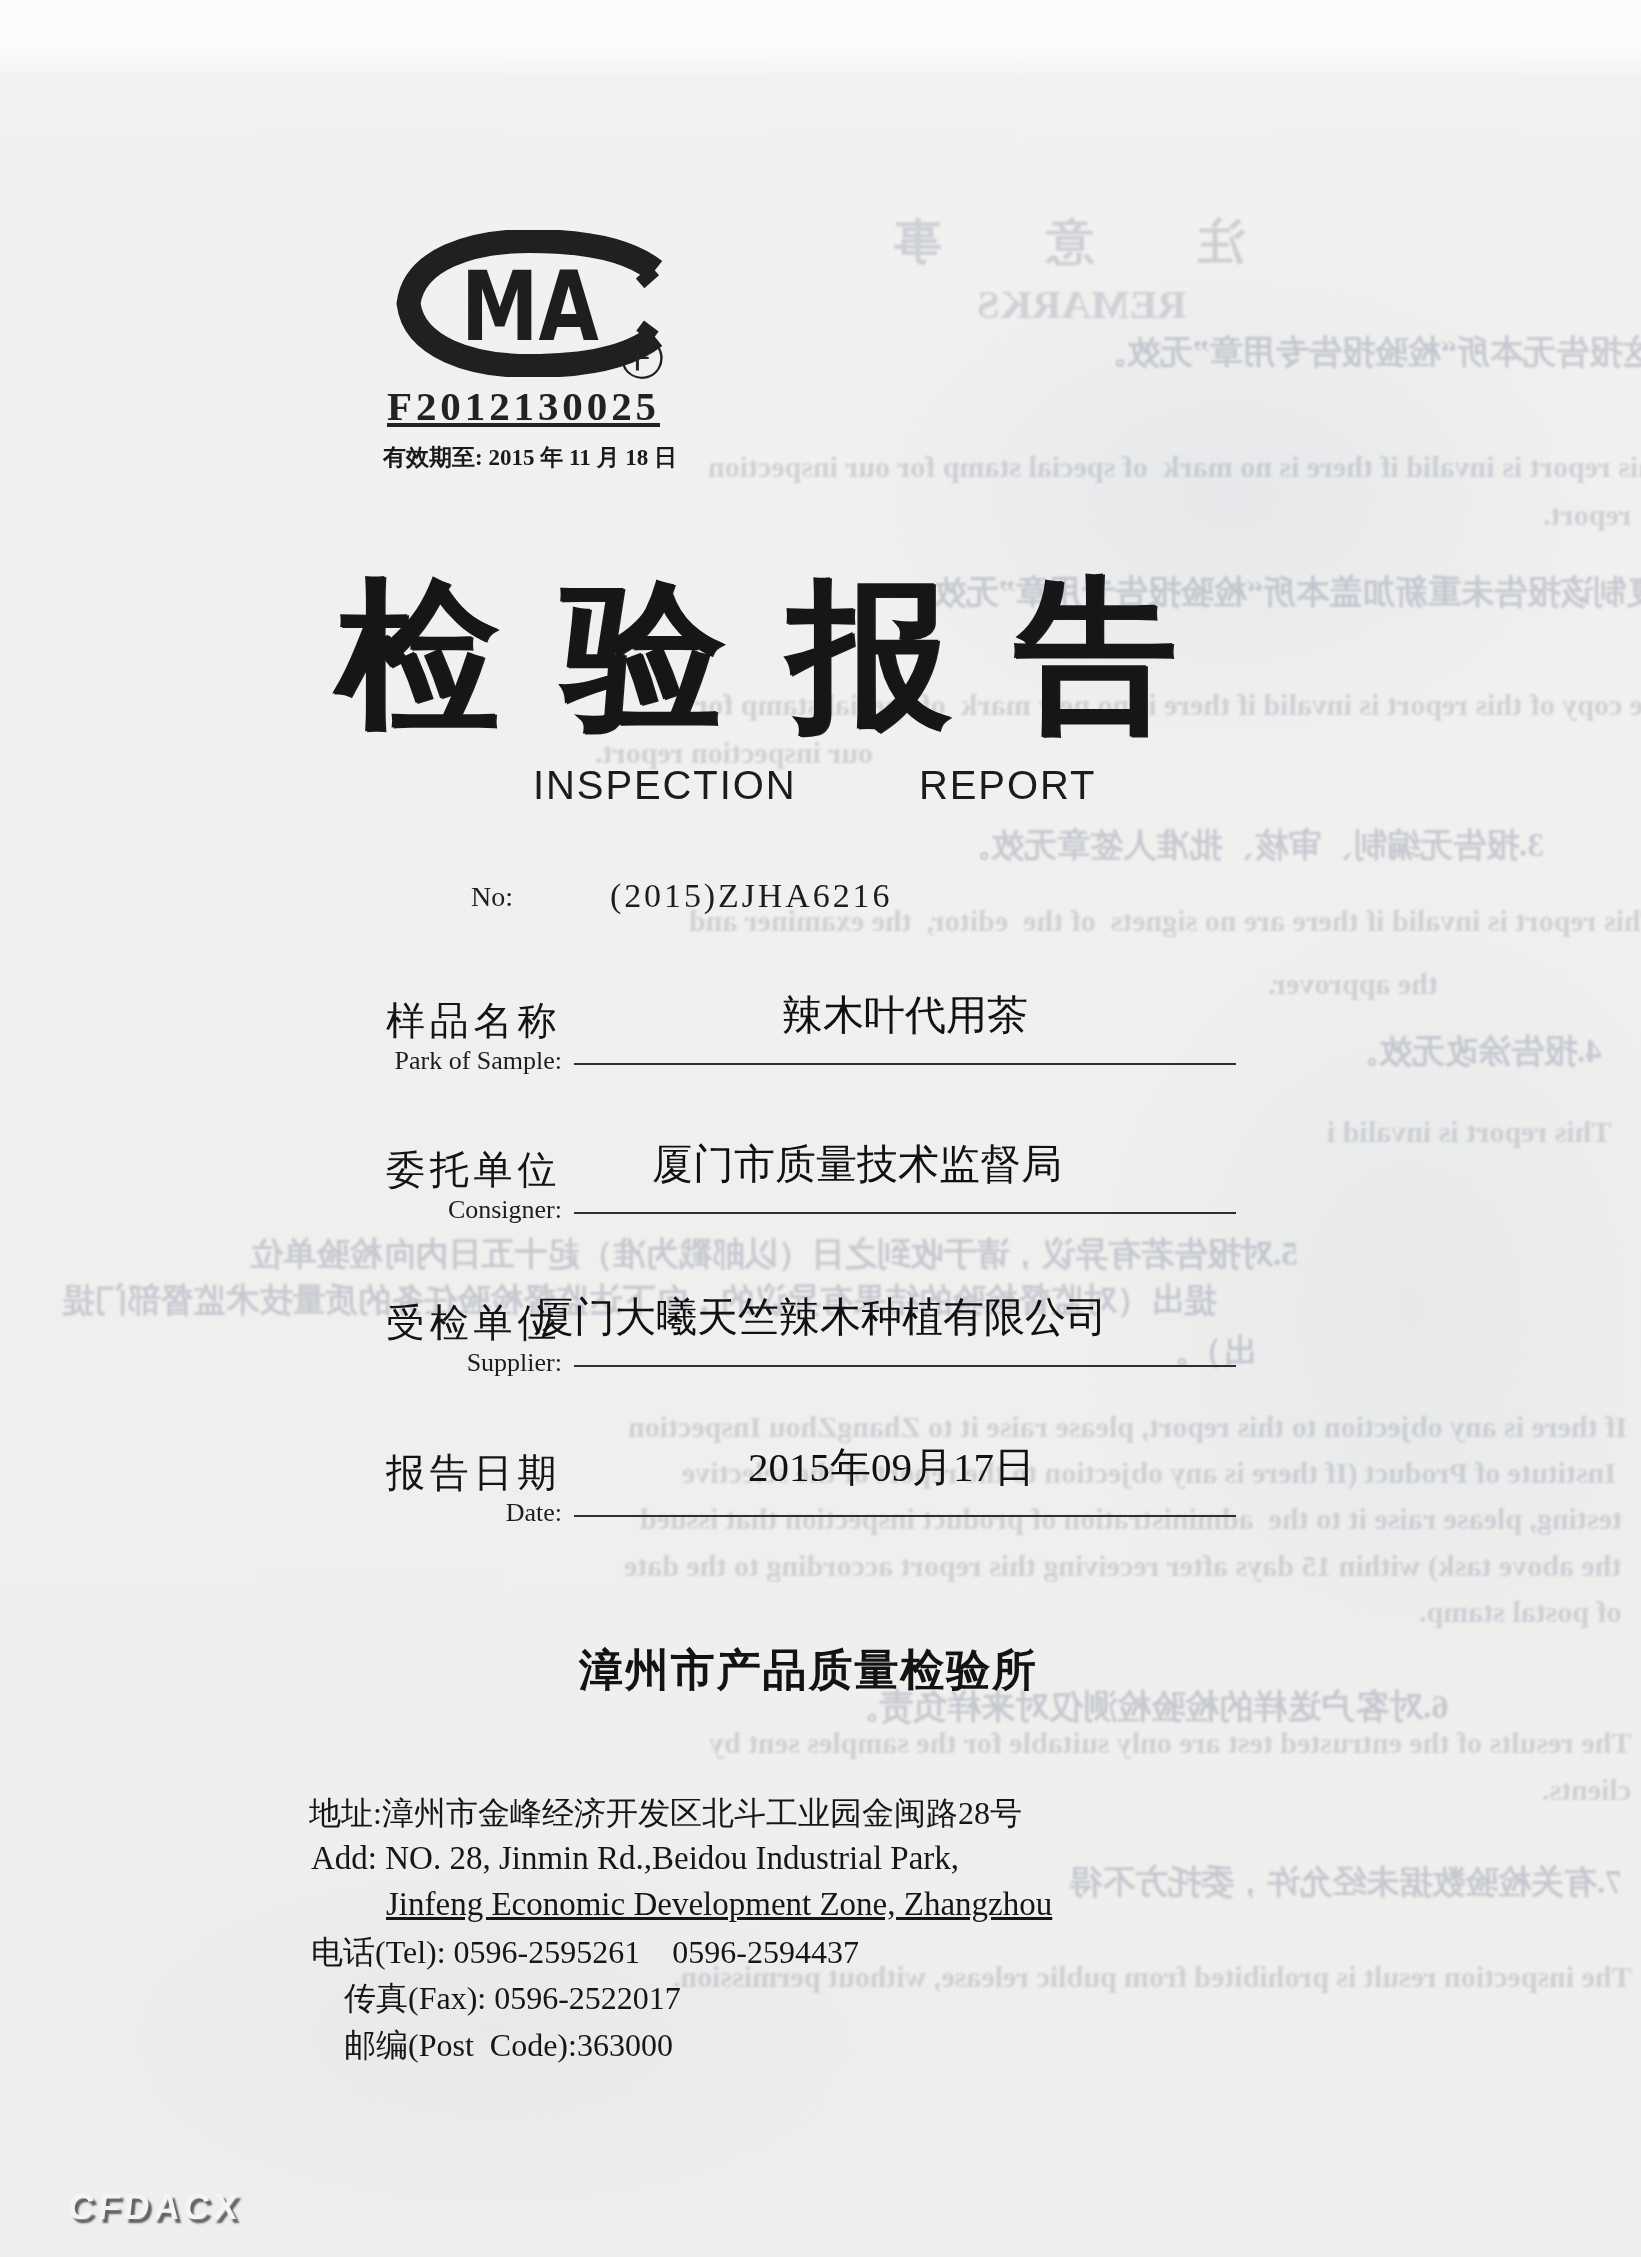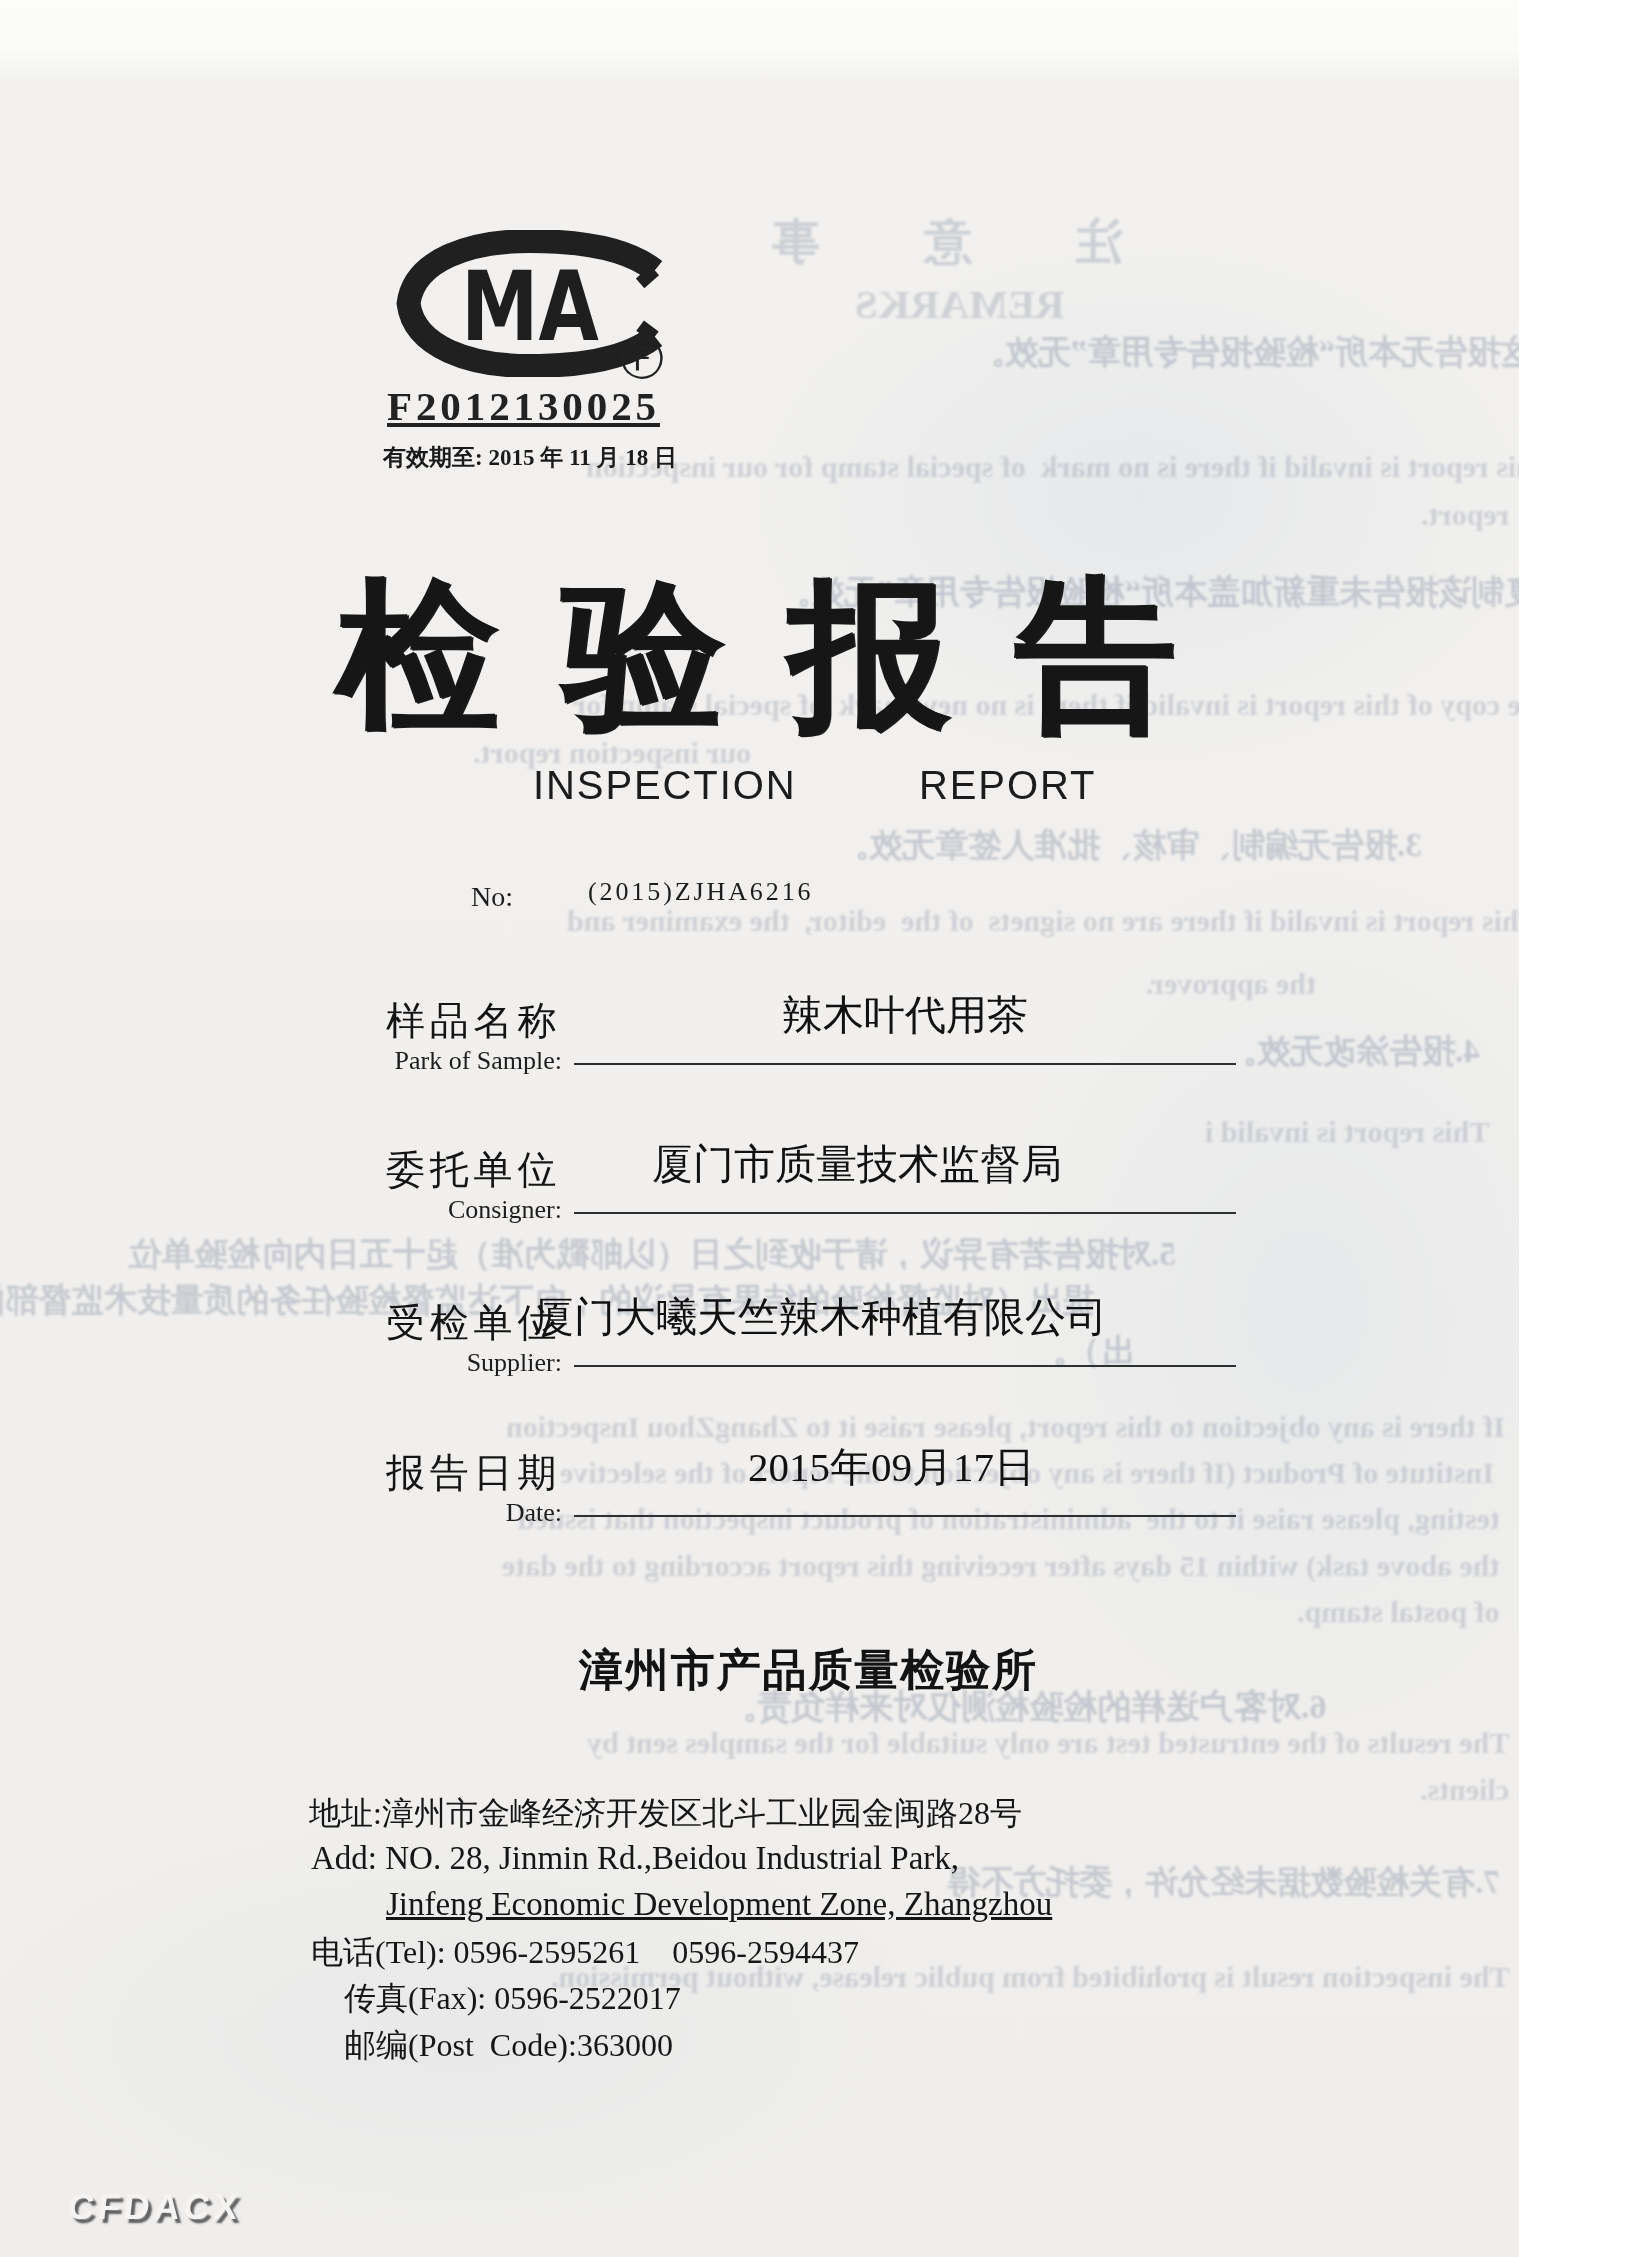--- a/index.html
+++ b/index.html
@@ -1,17 +1,17 @@
 <!DOCTYPE html>
 <html><head>
 <meta charset="utf-8">
 <style>
   html,body{margin:0;padding:0;background:#ffffff;}
   .paper{
-    position:relative;width:1519px;height:2257px;overflow:hidden;
+    position:relative;width:1641px;height:2257px;overflow:hidden;
     font-family:"Liberation Serif","DejaVu Serif",serif;color:#1d1d1d;
     background-image:
       radial-gradient(ellipse 579px 386px at 75% 22%, rgba(221,225,231,0.55), transparent 70%),
       radial-gradient(ellipse 483px 628px at 86% 58%, rgba(222,226,231,0.50), transparent 70%),
       radial-gradient(ellipse 676px 309px at 30% 90%, rgba(224,226,229,0.45), transparent 70%),
       linear-gradient(180deg,#fcfcfb 0px,#fbfbfa 50px,#f2f1ef 82px,#efeeec 100%);
   }
   .abs{position:absolute;}
   .nowrap{white-space:pre;}
   
@@ -20,21 +20,21 @@
   .cert-no{left:387px;top:382px;font-size:41px;letter-spacing:3.9px;font-weight:600;color:#222;text-decoration:underline;}
   .validity{left:383px;top:442px;font-size:23px;font-weight:bold;color:#1a1a1a;}
   
   .title-cn{left:336px;top:568px;font-size:162px;line-height:1.1;font-weight:900;letter-spacing:64px;
             color:#161616;text-shadow:1.9px 1px 0 #1b1b1b;}
   .title-en{font-family:"Liberation Sans","DejaVu Sans",sans-serif;font-size:40px;letter-spacing:1.9px;color:#1c1c1c;}
   .title-en.inspection{left:533px;top:763px;}
   .title-en.report{left:919px;top:763px;}
   
   .no-label{left:471px;top:881px;font-size:28px;}
-  .no-value{left:588px;top:877px;font-size:26px;letter-spacing:2.9px;}
+  .no-value{left:610px;top:877px;font-size:34px;letter-spacing:2.9px;}
   
   .frow{position:absolute;left:0;width:1641px;height:145px;}
   .frow .cjk-label{position:absolute;left:386px;top:0;font-size:39px;letter-spacing:4.8px;color:#141414;}
   .frow .sub{position:absolute;left:290px;width:272px;top:52px;font-size:26px;text-align:right;color:#1d1d1d;}
   .frow .uline{position:absolute;left:574px;width:662px;top:2.9px;height:66px;border-bottom:2.9px solid #2c3033;}
   .frow .value{position:absolute;top:-5.8px;font-size:41px;white-space:pre;color:#111;}
   .f1{top:994px;} .f2{top:1143px;} .f3{top:1296px;} .f4{top:1446px;}
   .v1{left:782px;} .v2{left:652px;} .v3{left:533px;} .v4{left:748px;}
   
   .inst-cn{left:579px;top:1641px;font-size:44px;letter-spacing:1.9px;font-weight:600;color:#131313;}

